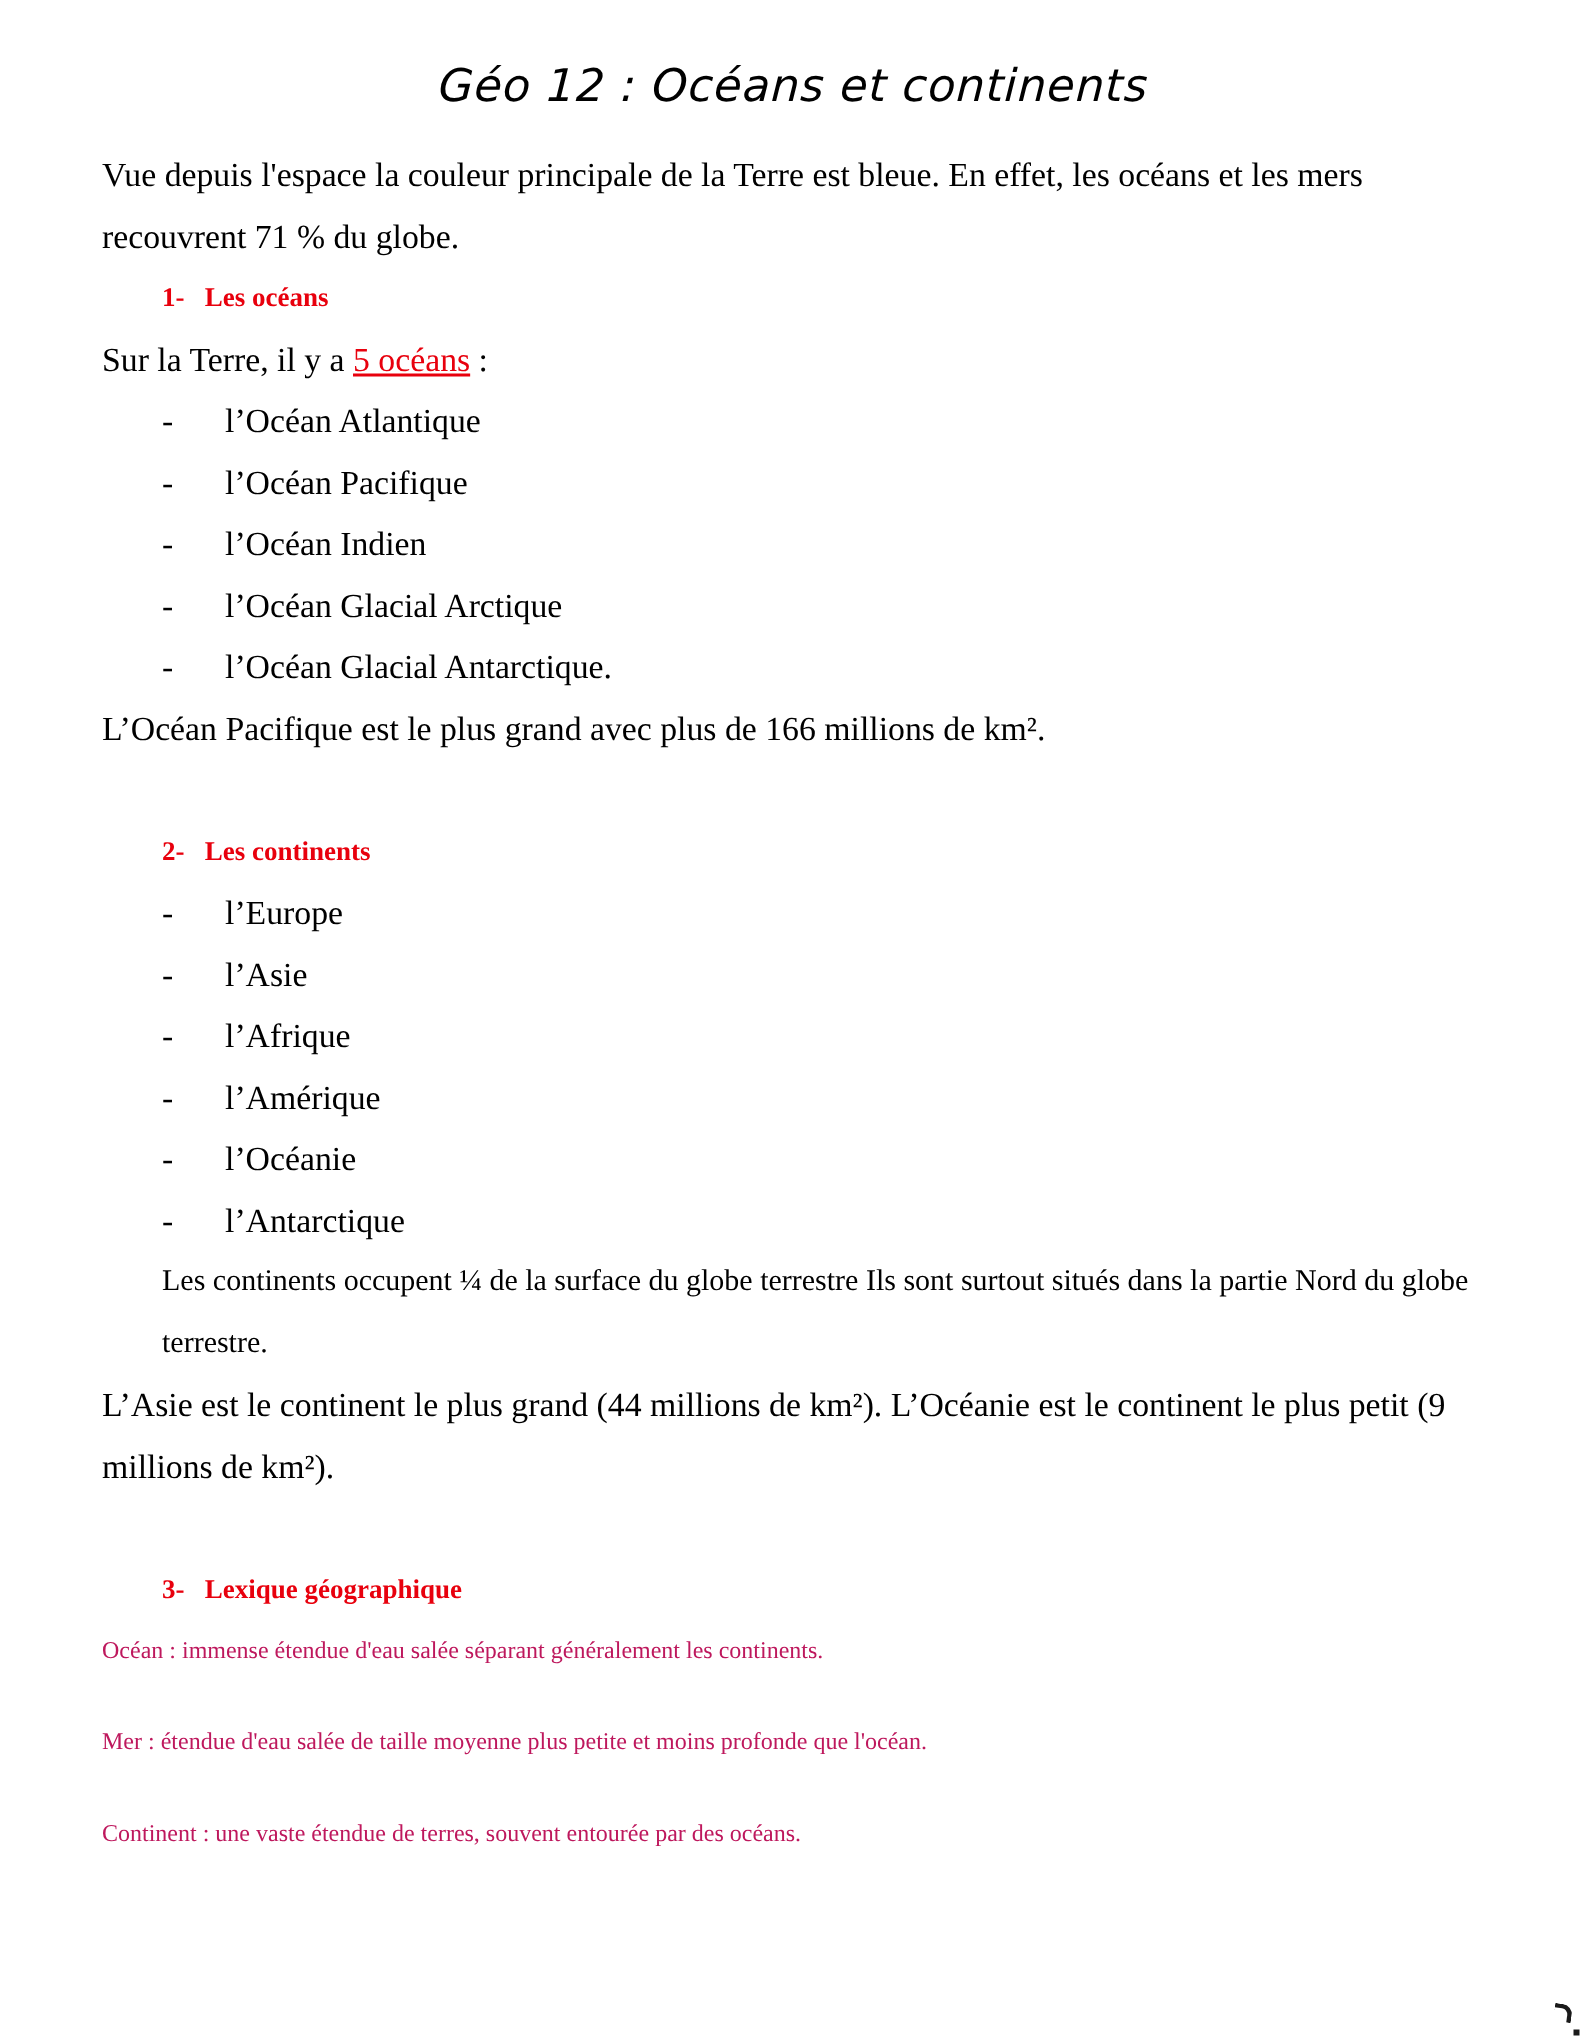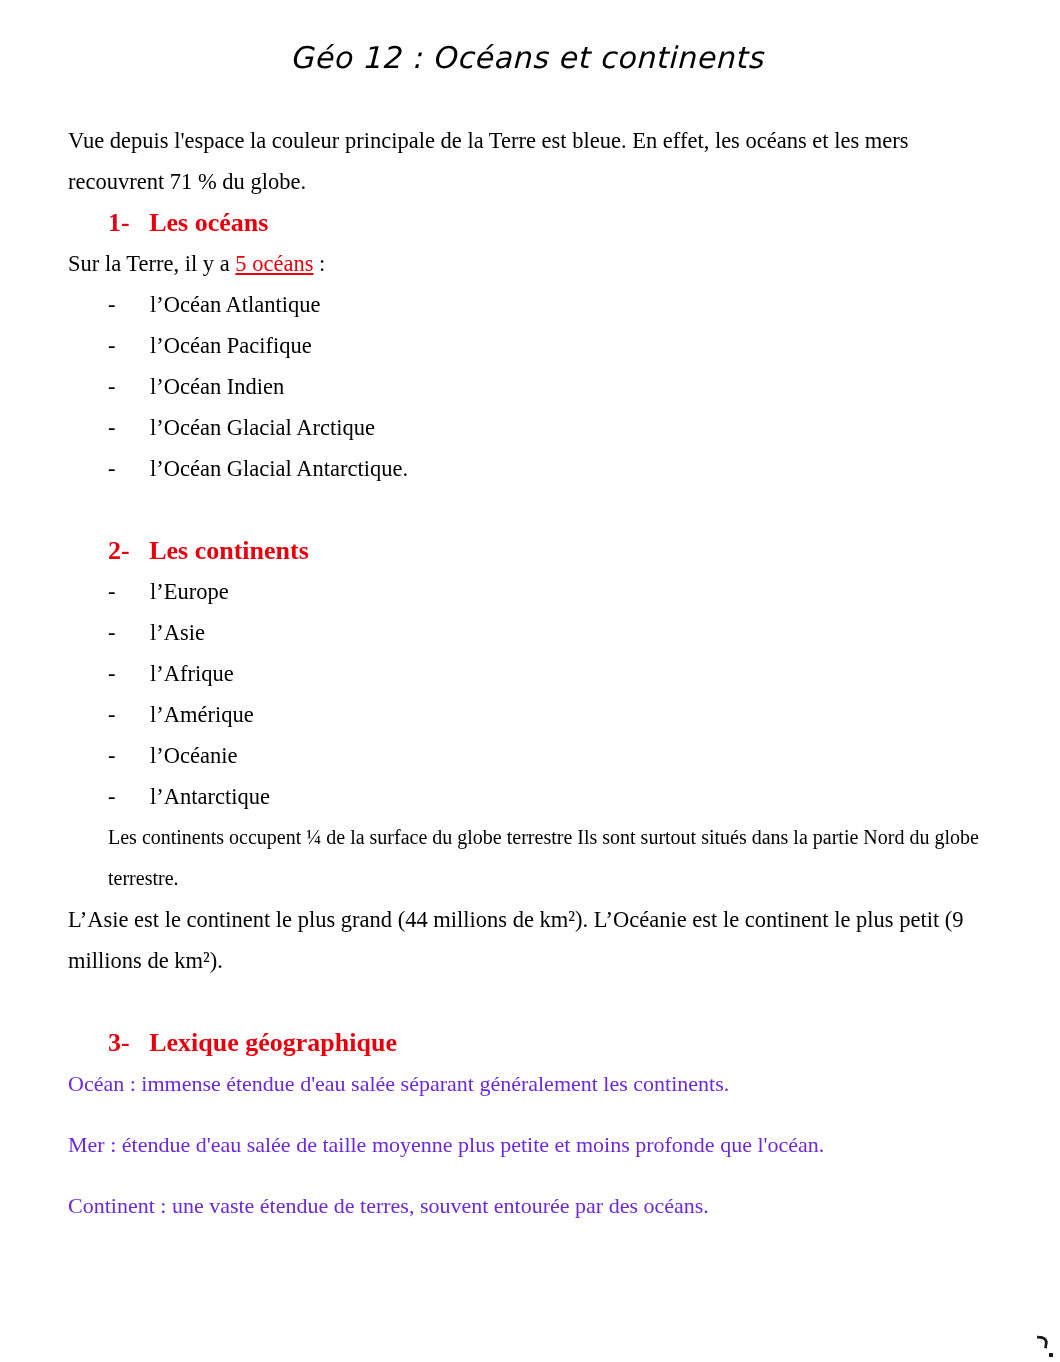--- a/index.html
+++ b/index.html
@@ -34,34 +34,34 @@
     text-align: center;
     color: #000;
     margin: 0;
     padding-top: 40px;
     padding-bottom: 0;
     line-height: 1.2;
     transform: skewX(-3deg);
   }
 
   .body-wrap {
-    margin-top: 44px;
+    margin-top: 20px;
     padding-left: 68px;
     padding-right: 62px;
   }
 
   p.para {
     margin: 0 0 0 0;
     font-size: 22.5px;
     line-height: 41px;
     text-align: left;
   }
 
   .heading {
-    font-size: 26px;
+    font-size: 18px;
     font-weight: bold;
     color: #e8000d;
     margin: 0;
     padding-left: 40px;
     line-height: 41px;
     white-space: pre;
   }
 
   .red {
     color: #e8000d;
@@ -88,23 +88,23 @@
 
   p.indented {
     margin: 0;
     padding-left: 40px;
     font-size: 20px;
     line-height: 41px;
   }
 
   p.green {
     margin: 0;
-    font-size: 22px;
-    line-height: 41px;
-    color: #6d28d9;
+    font-size: 16px;
+    line-height: 41px;
+    color: #be185d;
   }
 
   .spacer-line {
     height: 41px;
   }
   .spacer-half {
     height: 20px;
   }
 
   .corner-artifact {
@@ -151,20 +151,21 @@
     <p class="para"><span>Sur la Terre, il y a </span><span class="red">5 océans</span><span> :</span></p>
 
     <ul class="dashlist">
       <li><span class="dash">-</span><span>l’Océan Atlantique</span></li>
       <li><span class="dash">-</span><span>l’Océan Pacifique</span></li>
       <li><span class="dash">-</span><span>l’Océan Indien</span></li>
       <li><span class="dash">-</span><span>l’Océan Glacial Arctique</span></li>
       <li><span class="dash">-</span><span>l’Océan Glacial Antarctique.</span></li>
     </ul>
 
+    <p class="para">L’Océan Pacifique est le plus grand avec plus de 166 millions de km².</p>
 
     <div class="spacer-line"></div>
 
     <div class="heading"><span>2-</span>   <span>Les continents</span></div>
 
 
     <ul class="dashlist">
       <li><span class="dash">-</span><span>l’Europe</span></li>
       <li><span class="dash">-</span><span>l’Asie</span></li>
       <li><span class="dash">-</span><span>l’Afrique</span></li>

